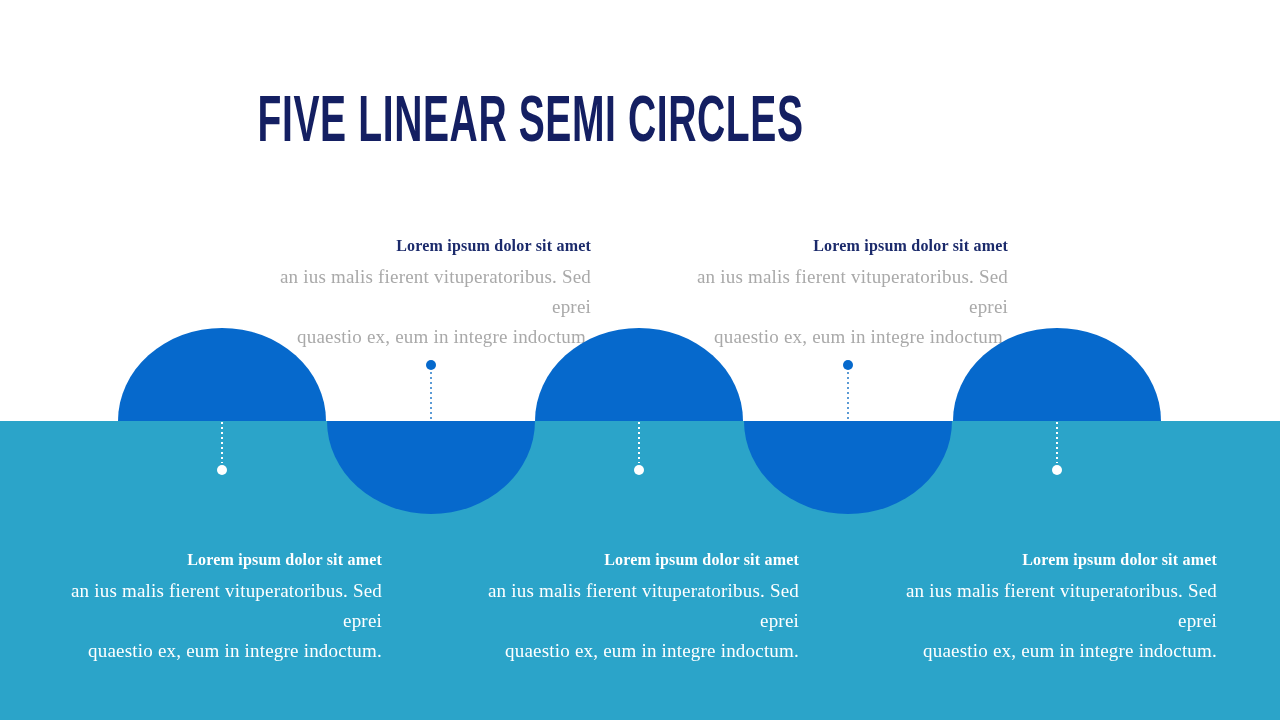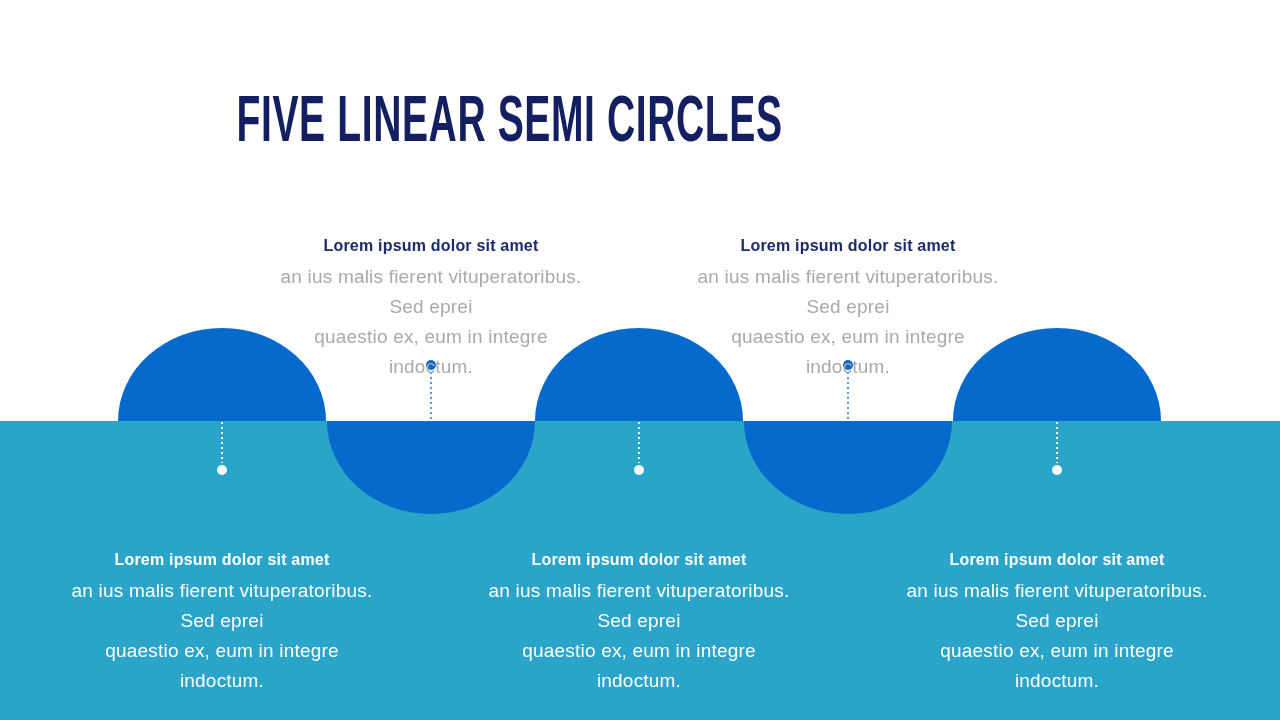--- a/index.html
+++ b/index.html
@@ -18,21 +18,21 @@
     background:#ffffff;
     overflow:hidden;
     font-family:"Liberation Sans", sans-serif;
   }
   .teal-band{
     position:absolute;left:0;top:421px;width:1280px;height:299px;
     background:var(--band-teal);
   }
   .slide-title{
     position:absolute;left:0;top:82px;width:1020px;height:74px;
-    line-height:74px;text-align:center;white-space:nowrap;
+    line-height:74px;text-align:center;white-space:nowrap;padding-left:21px;
   }
   .slide-title span{
     display:inline-block;
     font-size:64px;font-weight:bold;letter-spacing:1px;
     color:var(--title-navy);
     transform:scaleX(0.61);
     transform-origin:50% 50%;
   }
   .semi{
     position:absolute;width:208px;height:93px;
@@ -50,21 +50,21 @@
   }
   .vline.blue{
     top:372px;height:49px;
     background-image:repeating-linear-gradient(to bottom,var(--connector-blue) 0 2px,transparent 2px 5px);
   }
   .vline.white{
     top:422px;height:41px;
     background-image:repeating-linear-gradient(to bottom,var(--white) 0 2px,transparent 2px 5px);
   }
   .text-block{
-    position:absolute;width:320px;text-align:center;
+    position:absolute;width:320px;text-align:right;font-family:Liberation Serif, serif;
   }
   .text-block.top{top:236px;}
   .text-block.bottom{top:550px;}
   .tb-heading{
     font-size:16px;font-weight:bold;line-height:20px;margin-bottom:6px;
     letter-spacing:0.2px;
   }
   .text-block.top .tb-heading{color:var(--heading-navy);}
   .text-block.bottom .tb-heading{color:var(--white);}
   .tb-line{

